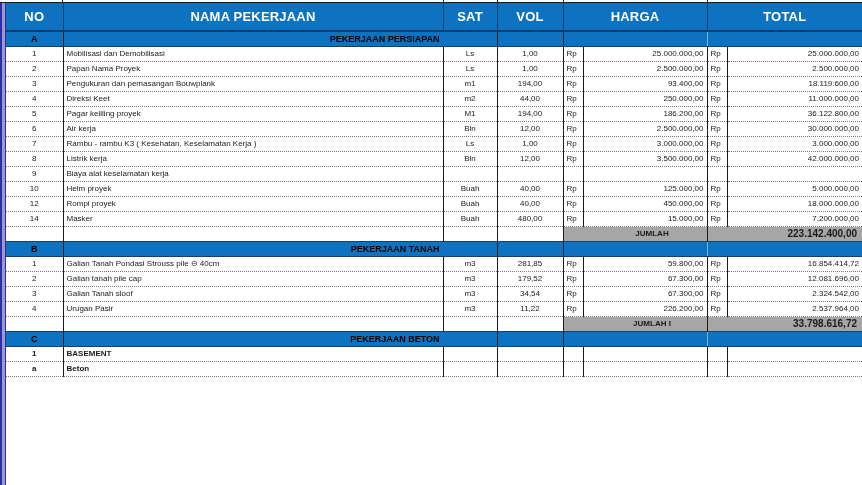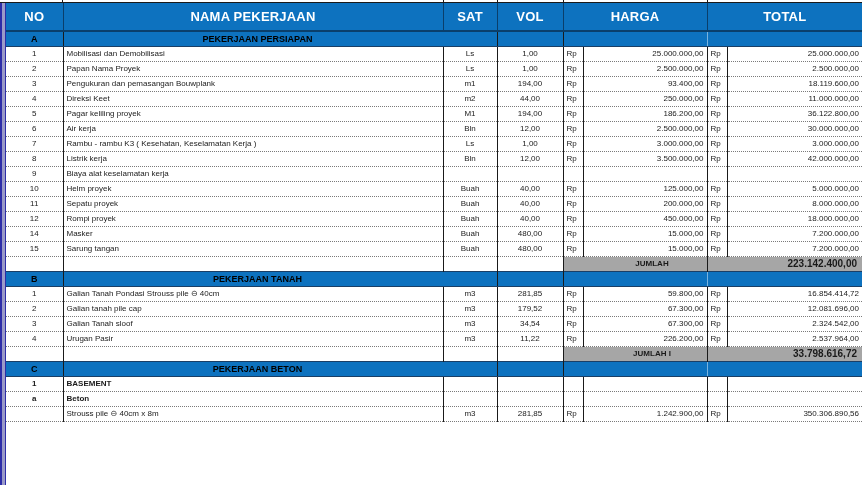--- a/index.html
+++ b/index.html
@@ -111,21 +111,21 @@
     color: #000000;
     font-weight: bold;
     font-size: 9px;
     height: 15px;
     line-height: 14px;
     border-right: 1px solid #0d72bf;
     border-bottom: 1px solid #1a3f66;
     border-top: 1px solid #1a3f66;
   }
   tr.section td.sec-no { text-align: center; border-right: 1px solid #1a1a1a; }
-  tr.section td.sec-nama { text-align: center; padding-left: 12px; }
+  tr.section td.sec-nama { text-align: right; padding-left: 12px; }
   tr.section td.sec-sat,
   tr.section td.sec-vol { border-right: 1px solid #1a1a1a; }
   tr.section td.sec-rp1 { border-right: none; }
   tr.section td.sec-harga { border-right: 1px solid #7ab3de; }
   tr.section td.sec-rp2 { border-right: none; }
 
   
   td.no    { text-align: center; }
   td.nama  { text-align: left; padding-left: 5px; }
   td.sat   { text-align: center; }
@@ -304,52 +304,32 @@
           <td class="no">10</td>
           <td class="nama">Helm proyek</td>
           <td class="sat">Buah</td>
           <td class="vol">40,00</td>
           <td class="rp">Rp</td>
           <td class="num">125.000,00</td>
           <td class="rp">Rp</td>
           <td class="num">5.000.000,00</td>
         </tr>
         <tr>
-          <td class="no">11</td>
-          <td class="nama">Sepatu proyek</td>
-          <td class="sat">Buah</td>
-          <td class="vol">40,00</td>
-          <td class="rp">Rp</td>
-          <td class="num">200.000,00</td>
-          <td class="rp">Rp</td>
-          <td class="num">8.000.000,00</td>
-        </tr>
-        <tr>
           <td class="no">12</td>
           <td class="nama">Rompi proyek</td>
           <td class="sat">Buah</td>
           <td class="vol">40,00</td>
           <td class="rp">Rp</td>
           <td class="num">450.000,00</td>
           <td class="rp">Rp</td>
           <td class="num">18.000.000,00</td>
         </tr>
         <tr>
           <td class="no">14</td>
           <td class="nama">Masker</td>
-          <td class="sat">Buah</td>
-          <td class="vol">480,00</td>
-          <td class="rp">Rp</td>
-          <td class="num">15.000,00</td>
-          <td class="rp">Rp</td>
-          <td class="num">7.200.000,00</td>
-        </tr>
-        <tr>
-          <td class="no">15</td>
-          <td class="nama">Sarung tangan</td>
           <td class="sat">Buah</td>
           <td class="vol">480,00</td>
           <td class="rp">Rp</td>
           <td class="num">15.000,00</td>
           <td class="rp">Rp</td>
           <td class="num">7.200.000,00</td>
         </tr>
         <tr class="jumlah">
           <td class="no j-blank-no"></td>
           <td class="nama"></td>
@@ -441,26 +421,16 @@
         <tr>
           <td class="no bold">a</td>
           <td class="nama bold">Beton</td>
           <td class="sat bold"></td>
           <td class="vol bold"></td>
           <td class="rp bold"></td>
           <td class="num bold"></td>
           <td class="rp bold"></td>
           <td class="num bold"></td>
         </tr>
-        <tr>
-          <td class="no"></td>
-          <td class="nama">Strouss pile ⊖ 40cm x 8m</td>
-          <td class="sat">m3</td>
-          <td class="vol">281,85</td>
-          <td class="rp">Rp</td>
-          <td class="num">1.242.900,00</td>
-          <td class="rp">Rp</td>
-          <td class="num">350.306.890,56</td>
-        </tr>
       </tbody>
   </table>
 
 </div>
 
 </body></html>

